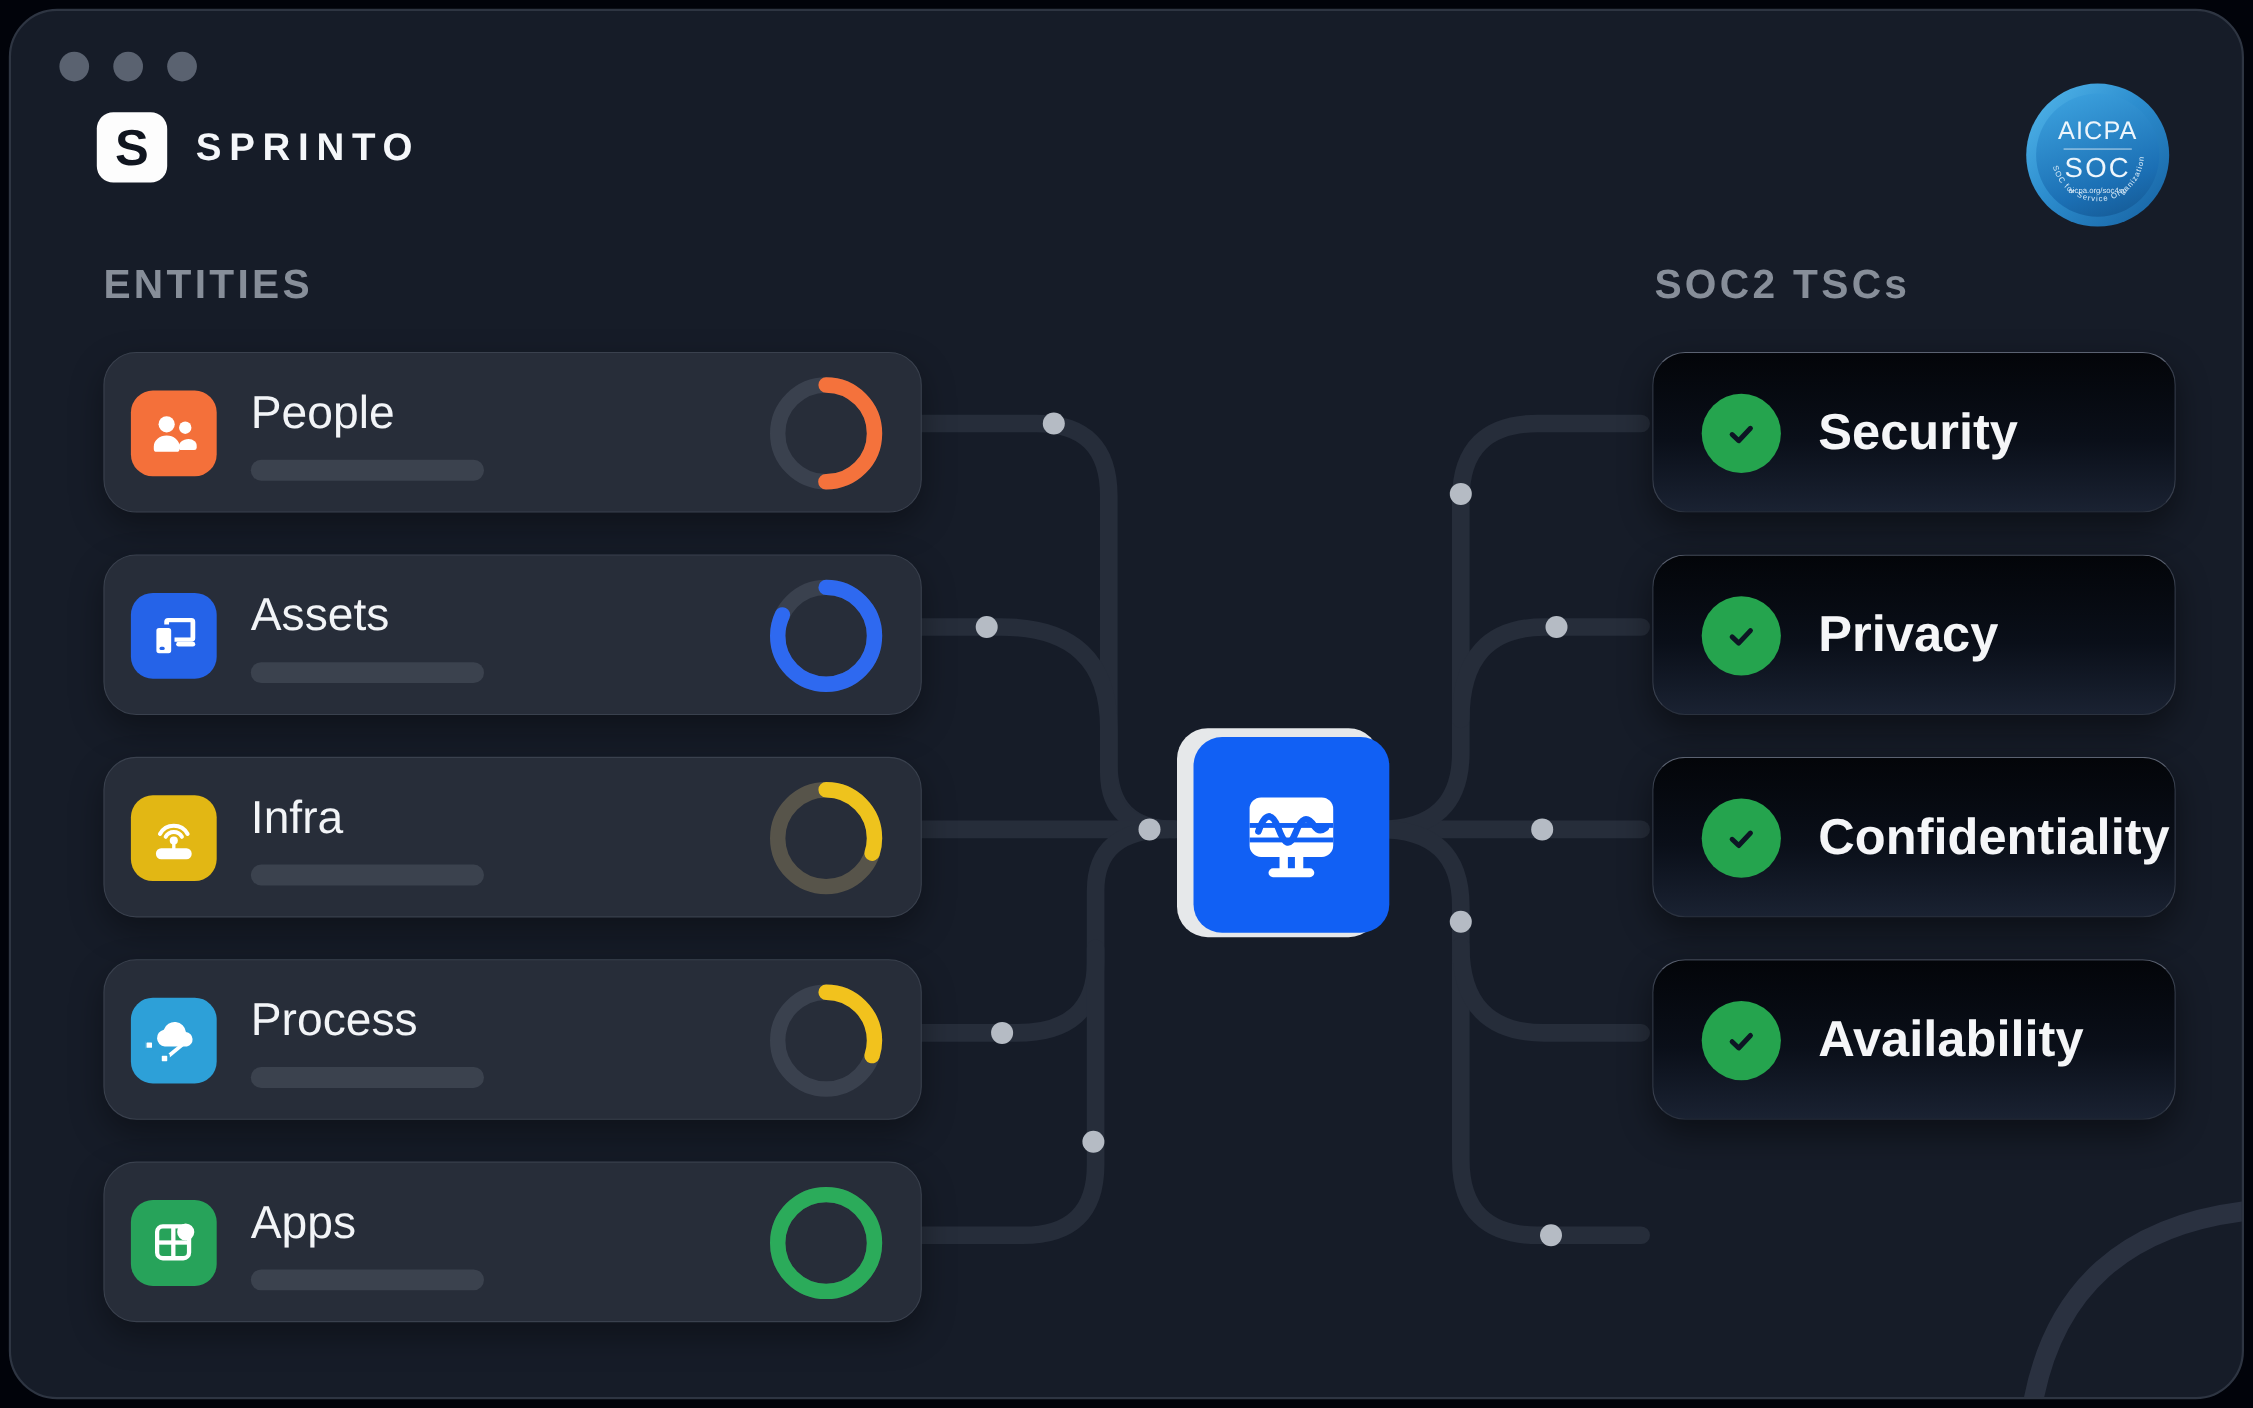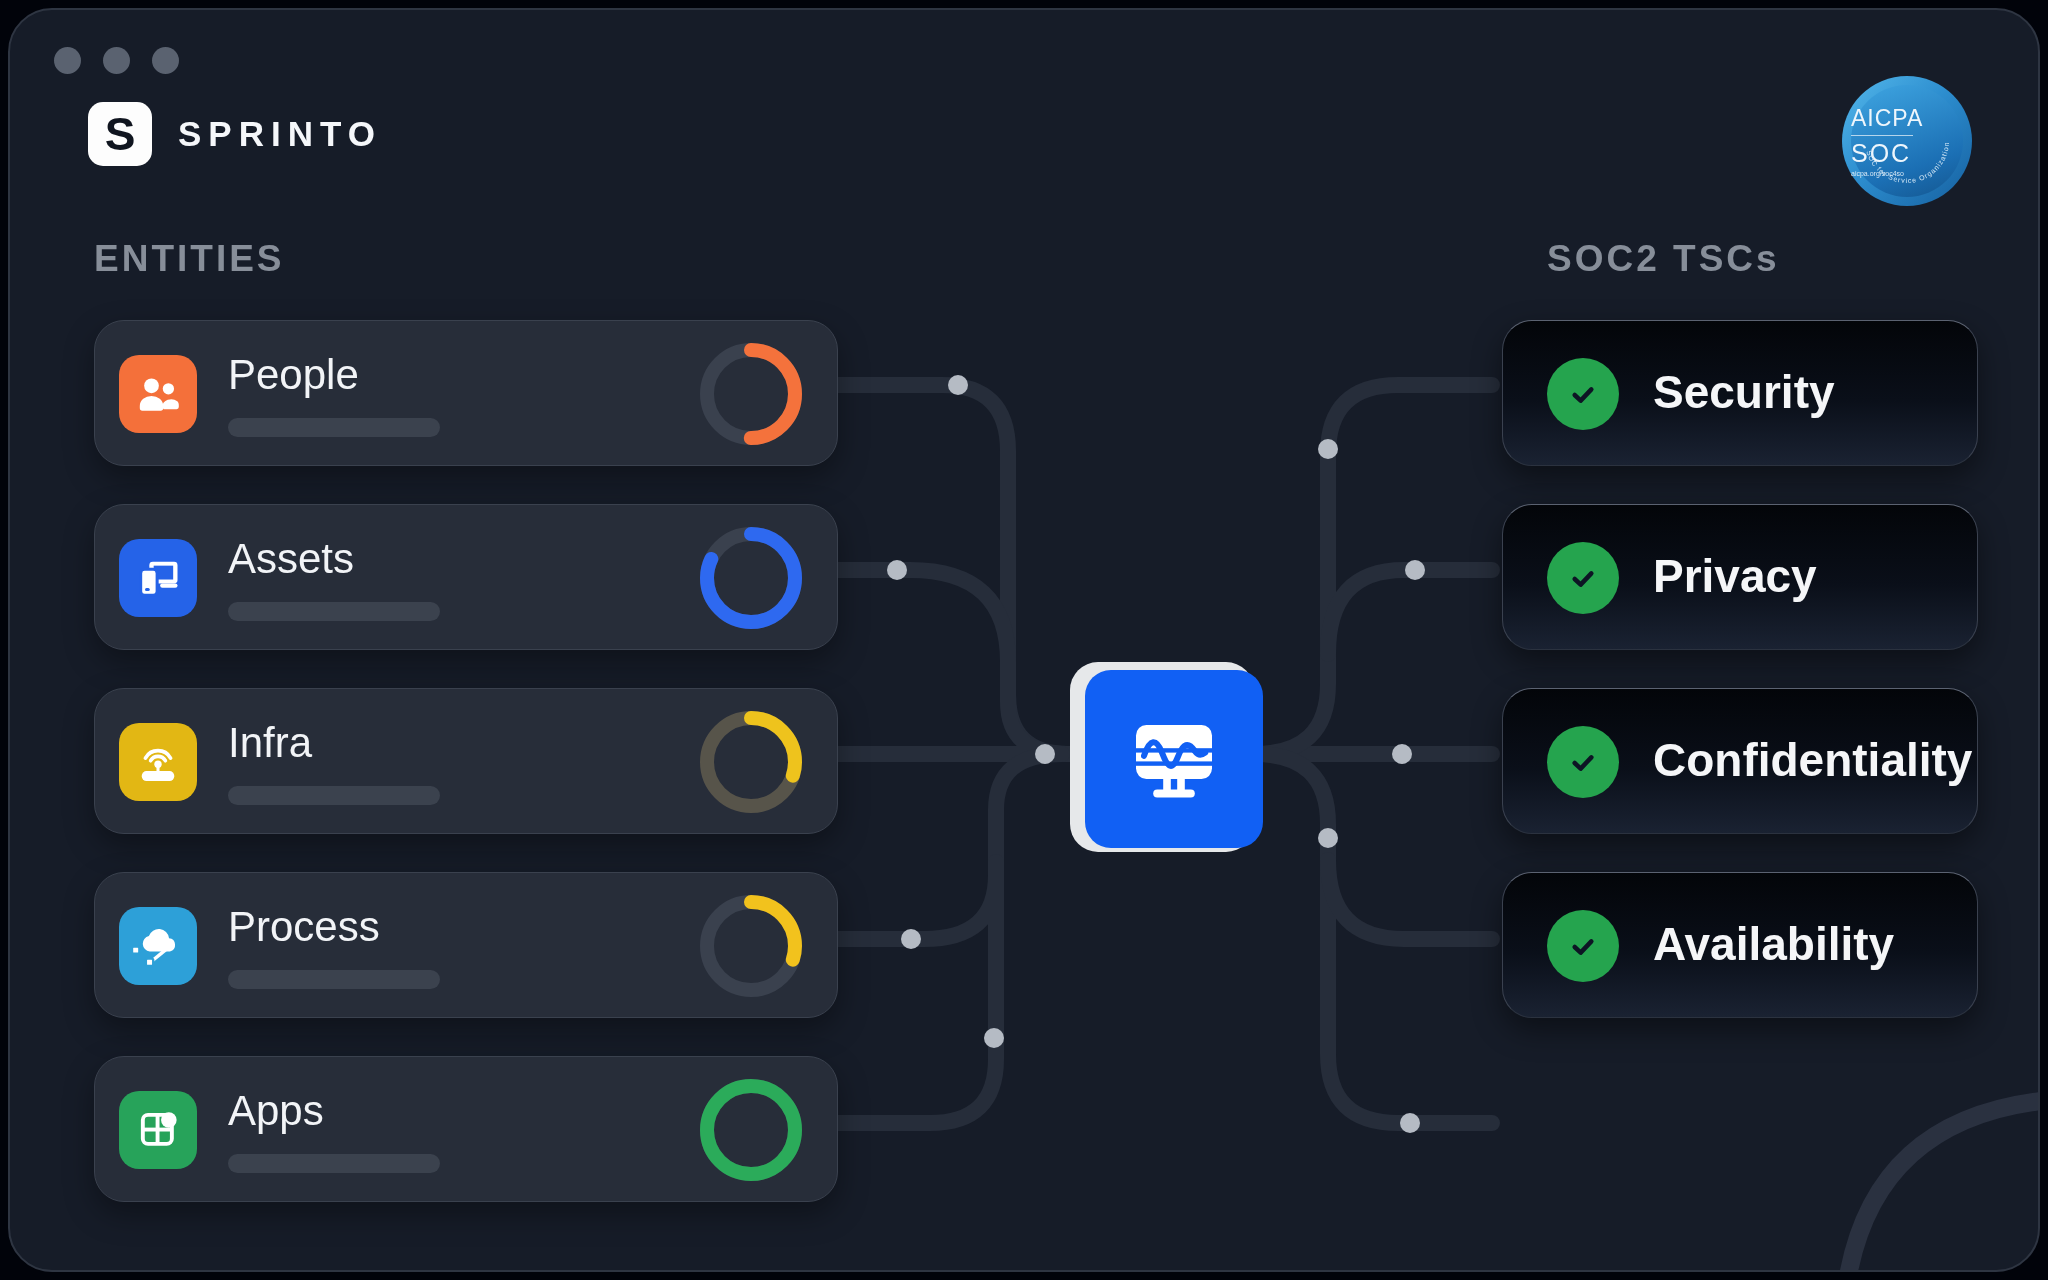--- a/index.html
+++ b/index.html
@@ -20,31 +20,31 @@
   .brand-mark { width:64px; height:64px; border-radius:15px; background:#fdfdfd; color:#10151f;
     display:flex; align-items:center; justify-content:center; font-size:46px; font-weight:bold; }
   .brand-name { color:#f5f7fa; font-size:35px; font-weight:bold; letter-spacing:7px; }
 
   
   .badge { position:absolute; left:1832px; top:66px; width:130px; height:130px; border-radius:50%;
     background:linear-gradient(135deg,#55b9ec 0%,#2d8ecf 45%,#155f9f 100%);
     display:flex; align-items:center; justify-content:center; }
   .badge-inner { width:112px; height:112px; border-radius:50%;
     background:linear-gradient(160deg,#3fa6e2 0%,#1b6fb4 70%,#14568f 100%);
-    display:flex; flex-direction:column; align-items:flex-start; justify-content:center; color:#eef6fc; position:relative; }
+    display:flex; flex-direction:column; align-items:center; justify-content:center; color:#eef6fc; position:relative; }
   .badge-l1 { font-size:23px; letter-spacing:1px; font-weight:500; }
   .badge-div { width:62px; height:1px; background:rgba(255,255,255,.65); margin:3px 0; }
   .badge-l2 { font-size:25px; letter-spacing:2px; font-weight:500; }
   .badge-l3 { font-size:7px; margin-top:2px; opacity:.9; }
   .badge-arc { position:absolute; left:0; top:0; }
 
   
   .col-heading { position:absolute; top:228px; color:#878e99; font-size:37px; font-weight:bold; letter-spacing:3px; }
   .heading-entities { left:84px; }
-  .heading-tscs { left:1494px;margin-left:43px; }
+  .heading-tscs { left:1494px; }
 
   
   svg.connectors { position:absolute; left:-8px; top:-8px; }
 
   
   .col { position:absolute; top:310px; display:flex; flex-direction:column; gap:38px;text-decoration:underline; }
   .col-left { left:84px; width:744px; }
   .col-right { left:1492px; width:476px; }
 
   

